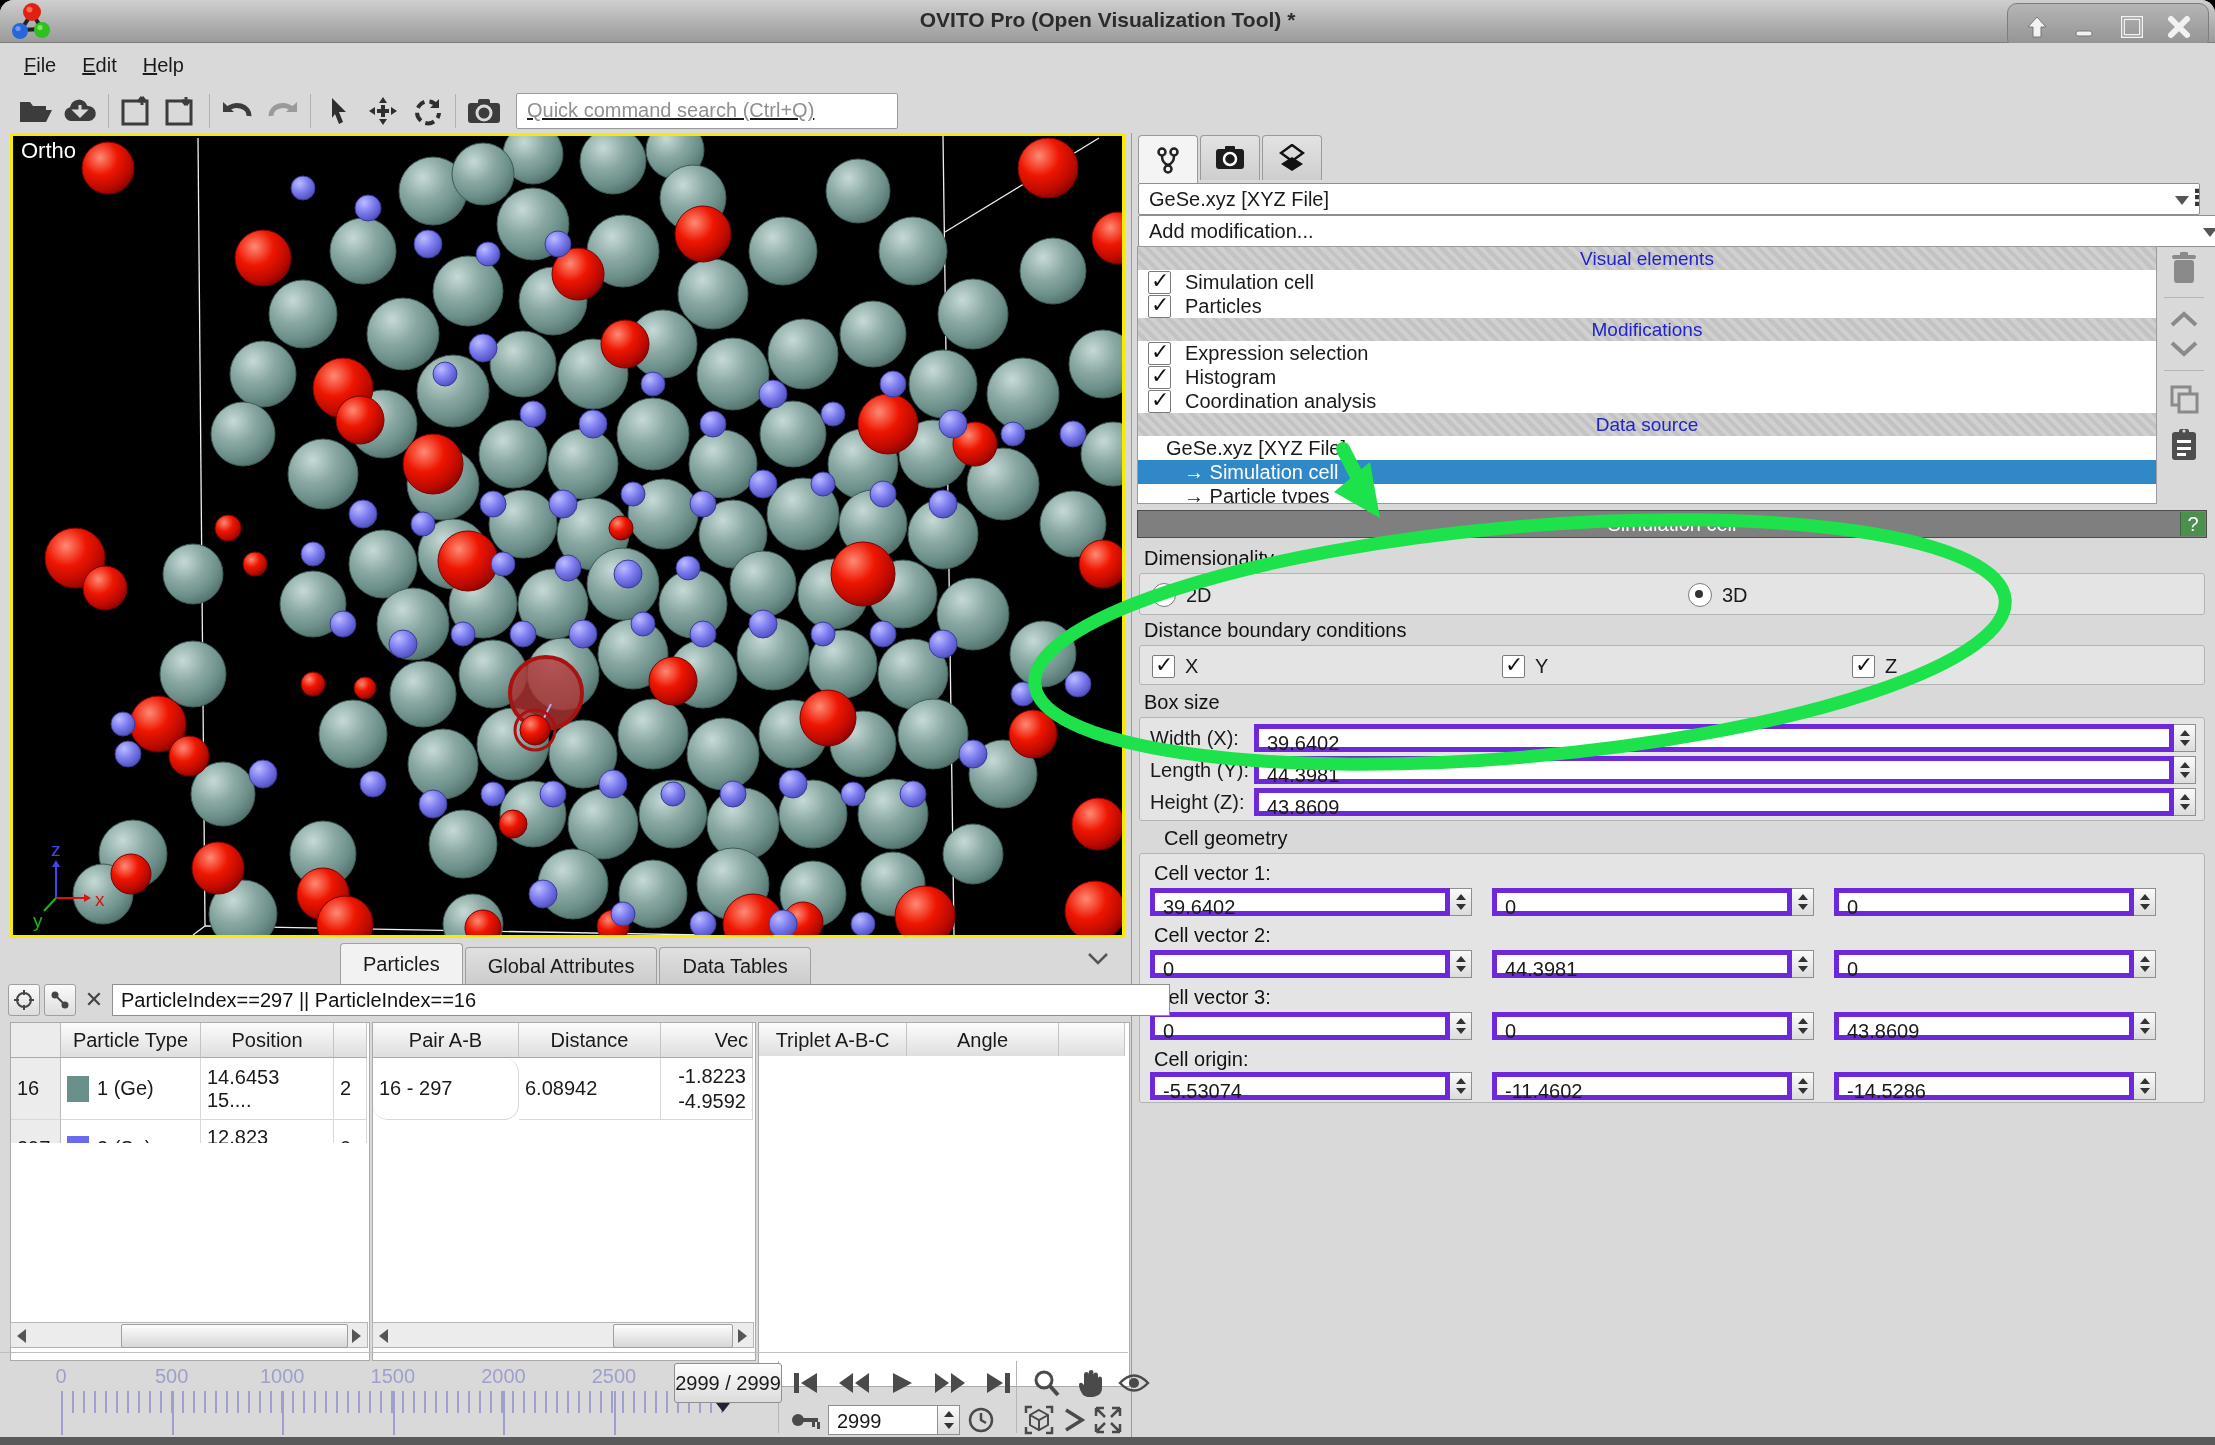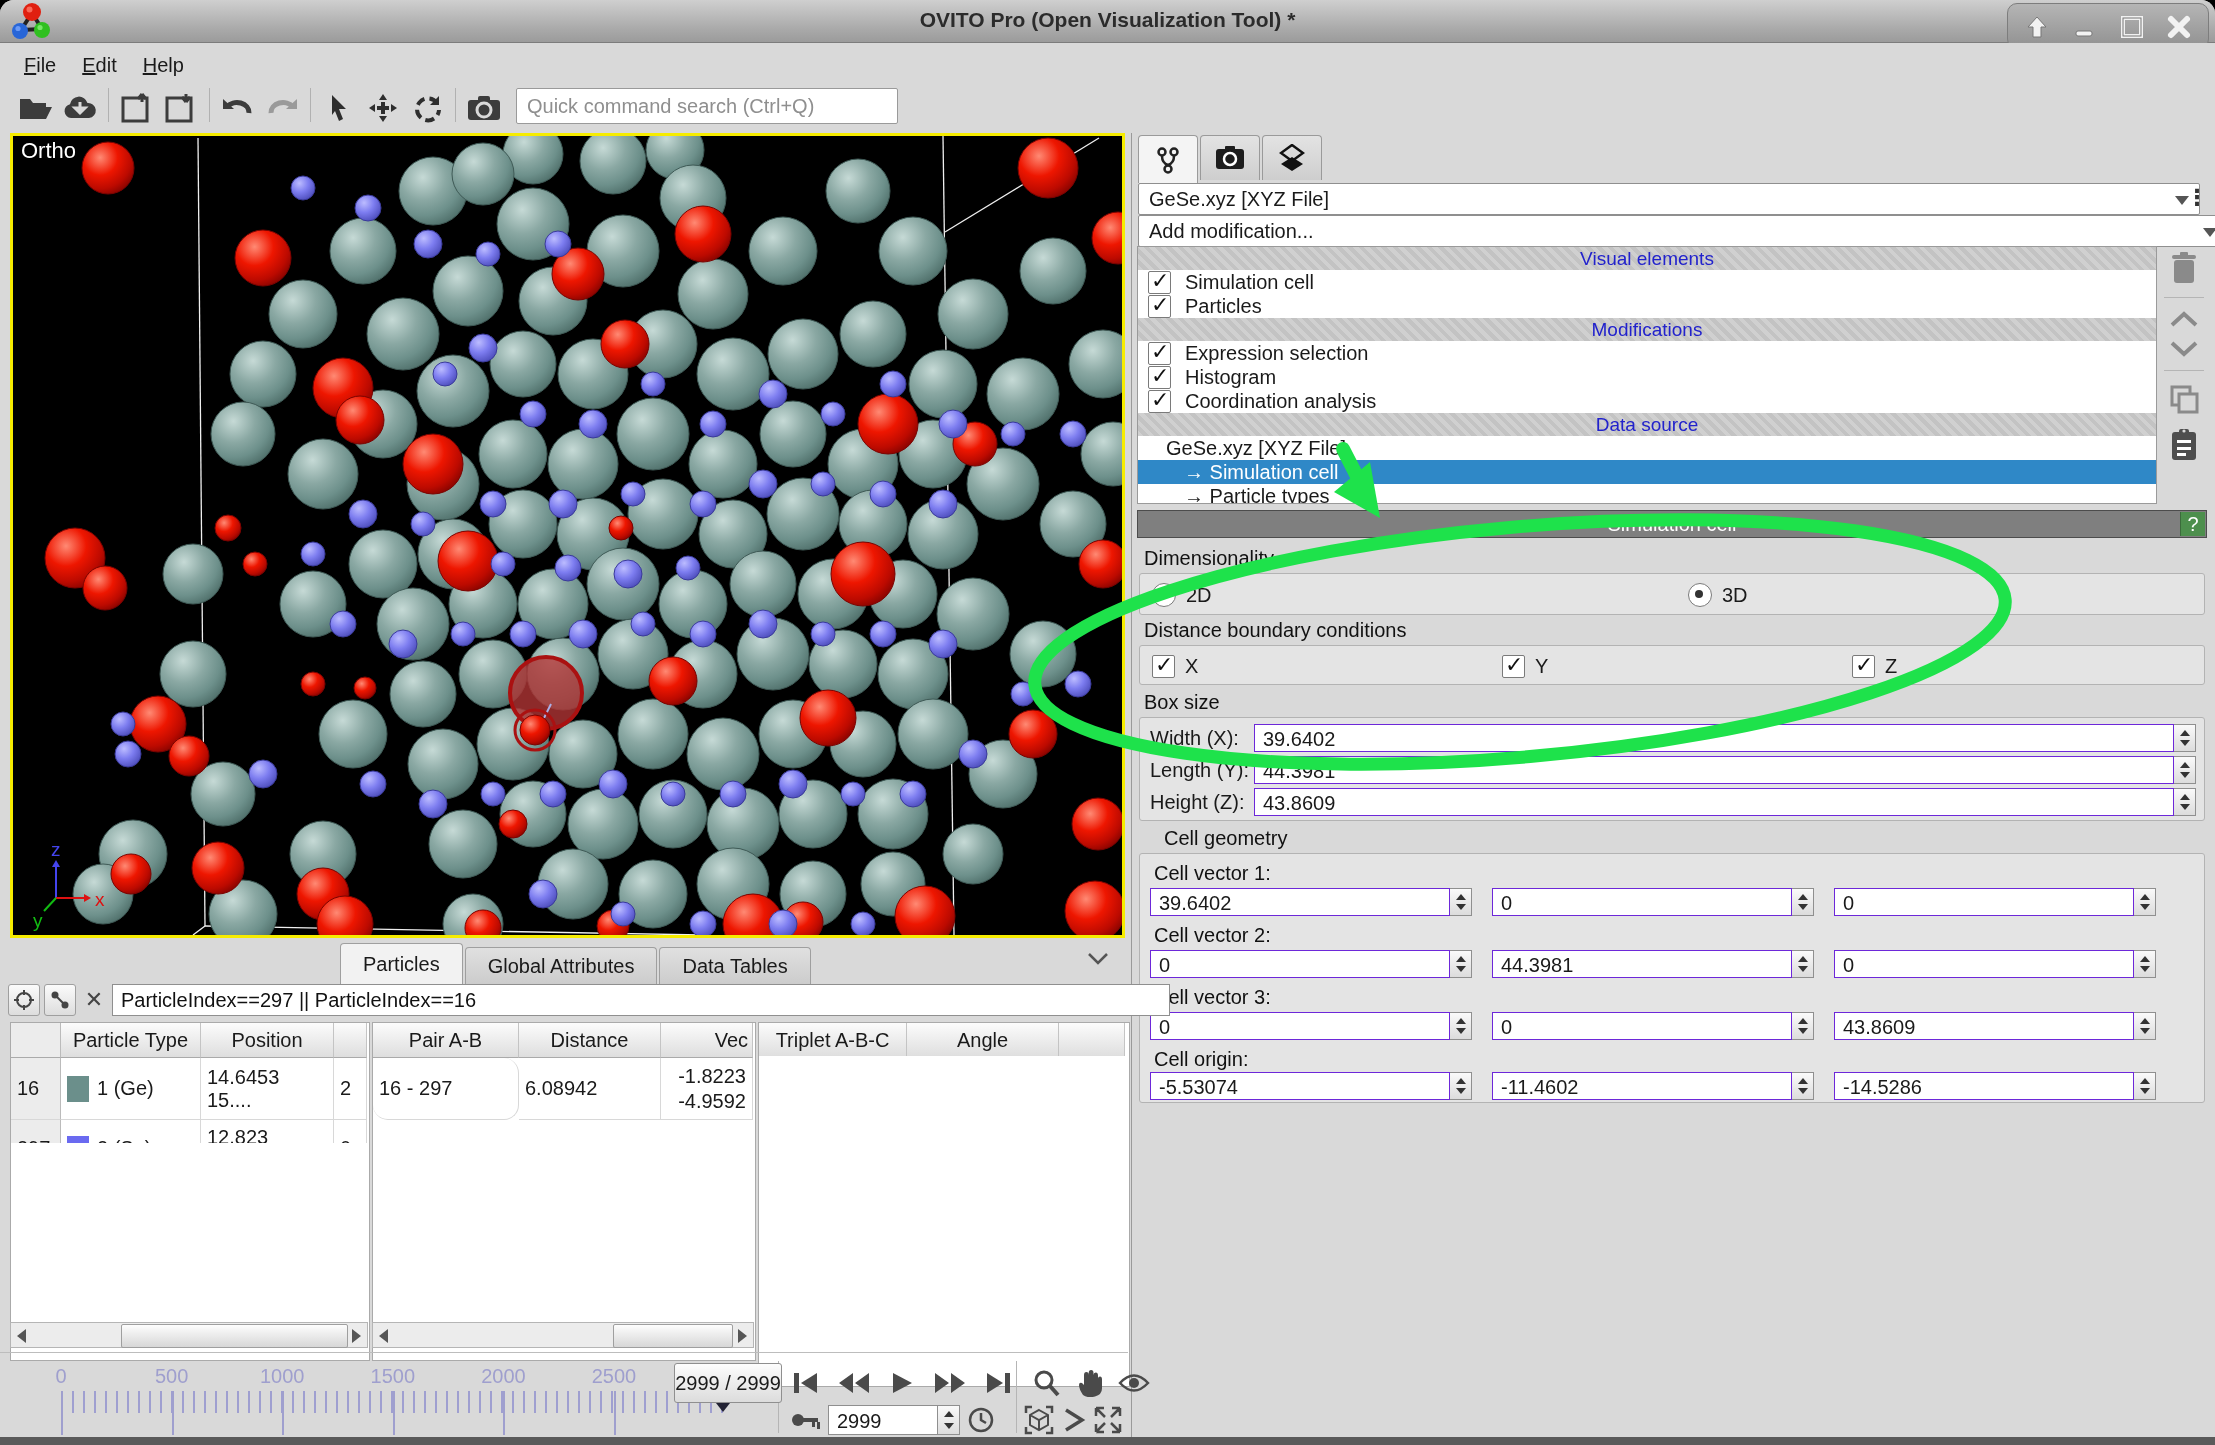--- a/index.html
+++ b/index.html
@@ -9,21 +9,21 @@
   .titlebar{position:absolute;left:0;top:0;width:100%;height:42px;background:linear-gradient(#cfcfcf,#a9a9a9 70%,#9b9b9b);border-bottom:1px solid #7c7c7c;}
   .title-text{position:absolute;left:0;right:0;top:8px;text-align:center;font-weight:bold;color:#2b2b2b;font-size:21px;}
   .logo{position:absolute;left:8px;top:1px;}
   .winctl{position:absolute;right:6px;top:3px;height:46px;width:200px;background:linear-gradient(#b5b5b5,#8f8f8f);border:1px solid #7d7d7d;border-radius:10px 10px 12px 12px;display:flex;align-items:center;justify-content:space-evenly;padding-top:0;}
   .winbtn{width:36px;height:30px;display:flex;align-items:center;justify-content:center;cursor:pointer;}
   
   .menubar{position:absolute;left:0;top:43px;width:100%;height:45px;background:#d9d9d9;display:flex;align-items:center;gap:6px;padding-left:14px;box-sizing:border-box;}
   .menu-item{padding:4px 10px;cursor:pointer;}
   .menu-item u{text-decoration:underline;}
   
-  .toolbar{position:absolute;left:0;top:88px;width:100%;height:45px;background:#d9d9d9;display:flex;padding-left:14px;box-sizing:border-box;}
+  .toolbar{position:absolute;left:0;top:88px;width:100%;height:45px;background:#d9d9d9;display:flex;align-items:center;padding-left:14px;box-sizing:border-box;text-decoration:underline;}
   .tool{width:44px;height:40px;display:flex;align-items:center;justify-content:center;cursor:pointer;}
   .tsep{width:1px;height:34px;background:#b1b1b1;margin:0 6px;}
   .search{width:360px;height:34px;background:#fff;border:1px solid #9a9a9a;border-radius:2px;margin-left:10px;padding:0 10px;font-size:20px;color:#333;font-family:inherit;}
   .search::placeholder{color:#8f8f8f;}
   
   .viewport{position:absolute;left:10px;top:133px;width:1115px;height:805px;background:#000;border:3px solid #f6ec00;box-sizing:border-box;}
   .vp-label{position:absolute;left:8px;top:2px;color:#fff;font-size:22px;z-index:5;}
   
   .rpanel{position:absolute;left:1131px;top:133px;width:1084px;height:1312px;background:#d9d9d9;border-left:1px solid #9a9a9a;box-sizing:border-box;}
   .cmdtabs{position:absolute;left:6px;top:2px;display:flex;gap:2px;}
@@ -44,21 +44,21 @@
   .sidestrip{position:absolute;right:8px;top:118px;width:46px;display:flex;flex-direction:column;align-items:center;gap:12px;}
   .ssep{width:40px;height:1px;background:#b5b5b5;}
   .sicon{cursor:pointer;display:flex;}
   .pheader{position:absolute;left:5px;top:377px;width:1070px;height:28px;background:#7f7f7f;border:1px solid #4c4c4c;color:#fff;text-align:center;line-height:27px;font-size:20px;box-sizing:border-box;}
   .helpbtn{position:absolute;right:1px;top:1px;width:24px;height:24px;background:#4d8f4d;border-left:1px solid #3b6b3b;color:#fff;text-align:center;line-height:24px;cursor:pointer;}
   .plabel{position:absolute;left:12px;font-size:20px;color:#111;}
   .gbx{position:absolute;left:7px;width:1066px;background:#e4e4e4;border:1px solid #b3b3b3;border-radius:3px;box-sizing:border-box;}
   .radio{width:22px;height:22px;border-radius:50%;background:#fff;border:1px solid #7a7a7a;position:relative;flex:none;}
   .radio.on:after{content:"";position:absolute;left:6px;top:6px;width:8px;height:8px;border-radius:50%;background:#333;}
   .optrow{display:flex;align-items:center;gap:10px;position:absolute;cursor:pointer;}
-  .inp{background:#fff;border:1px solid #6d28d9;height:28px;line-height:28px;padding:0 8px;box-sizing:border-box;font-size:20px;}
+  .inp{background:#fff;border:5px solid #6d28d9;height:28px;line-height:28px;padding:0 8px;box-sizing:border-box;font-size:20px;}
   .spincol{width:22px;height:28px;border:1px solid #8f8f8f;border-left:none;background:linear-gradient(#fafafa,#dcdcdc);box-sizing:border-box;display:flex;flex-direction:column;align-items:center;justify-content:space-evenly;cursor:pointer;}
   .spincol i{width:0;height:0;border-left:5px solid transparent;border-right:5px solid transparent;display:block;}
   .spincol .up{border-bottom:6px solid #333;}
   .spincol .dn{border-top:6px solid #333;}
   .vecrow{position:absolute;display:flex;}
   .vecrow .cell{display:flex;margin-right:20px;}
   
   .bottom{position:absolute;left:0;top:938px;width:1131px;height:507px;background:#d9d9d9;}
   .btabs{position:absolute;left:340px;top:5px;display:flex;align-items:flex-end;}
   .btab{height:36px;line-height:36px;padding:0 22px;background:linear-gradient(#e0e0e0,#cccccc);border:1px solid #9f9f9f;border-bottom:none;border-radius:4px 4px 0 0;margin-right:2px;cursor:pointer;}

